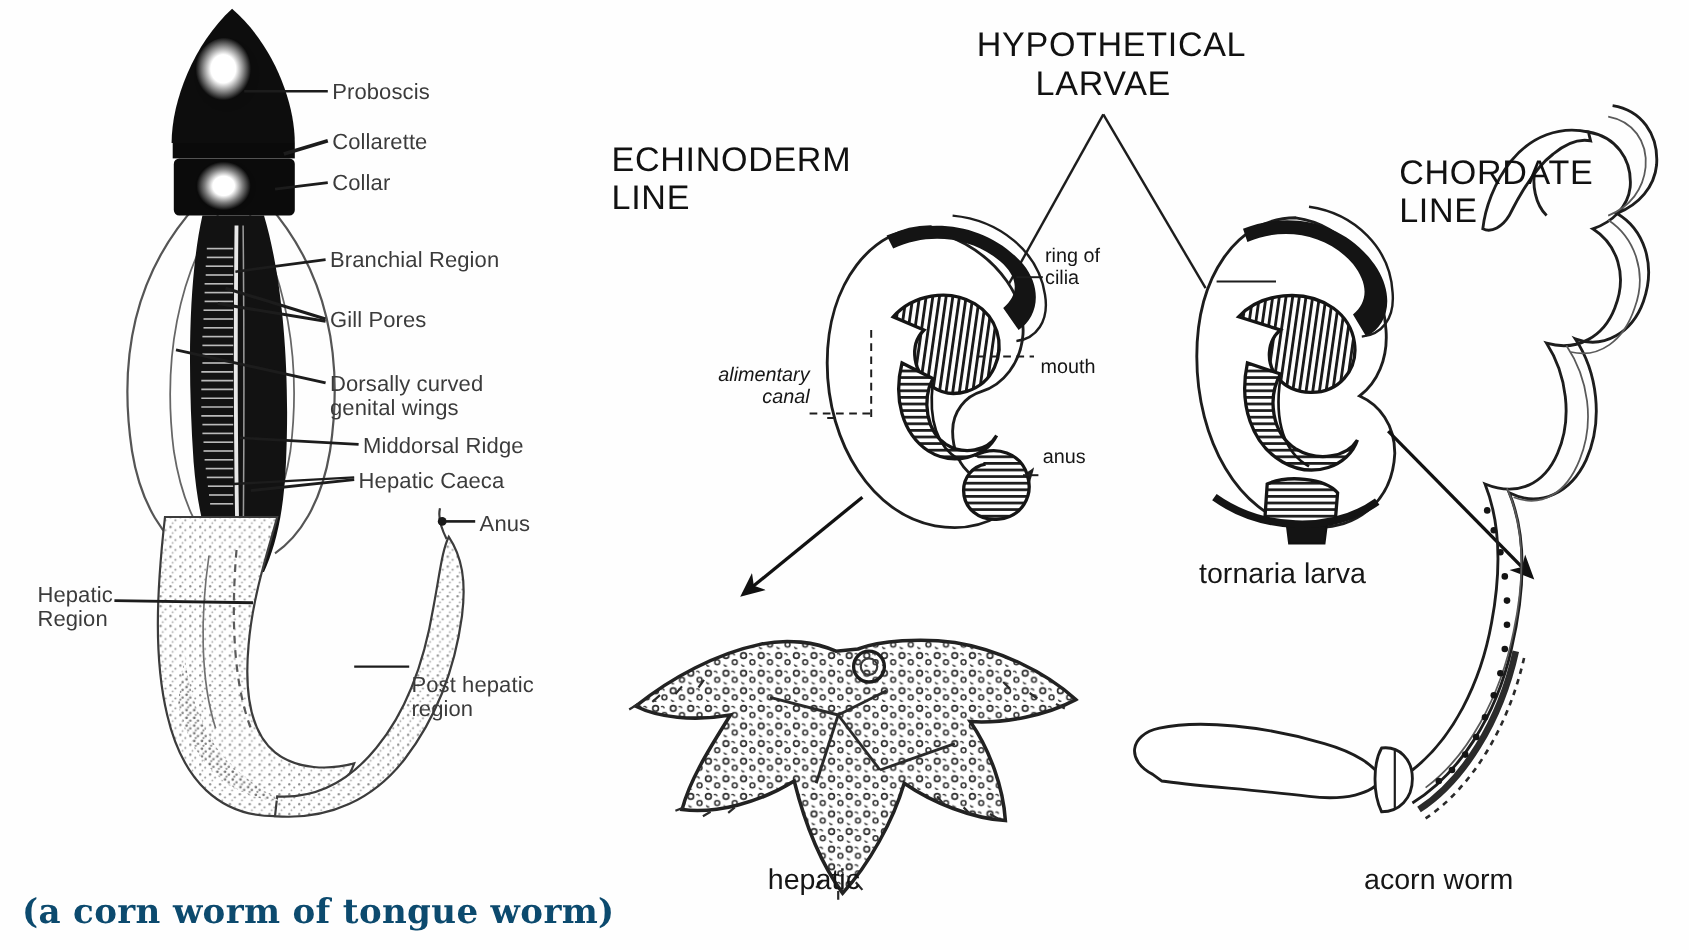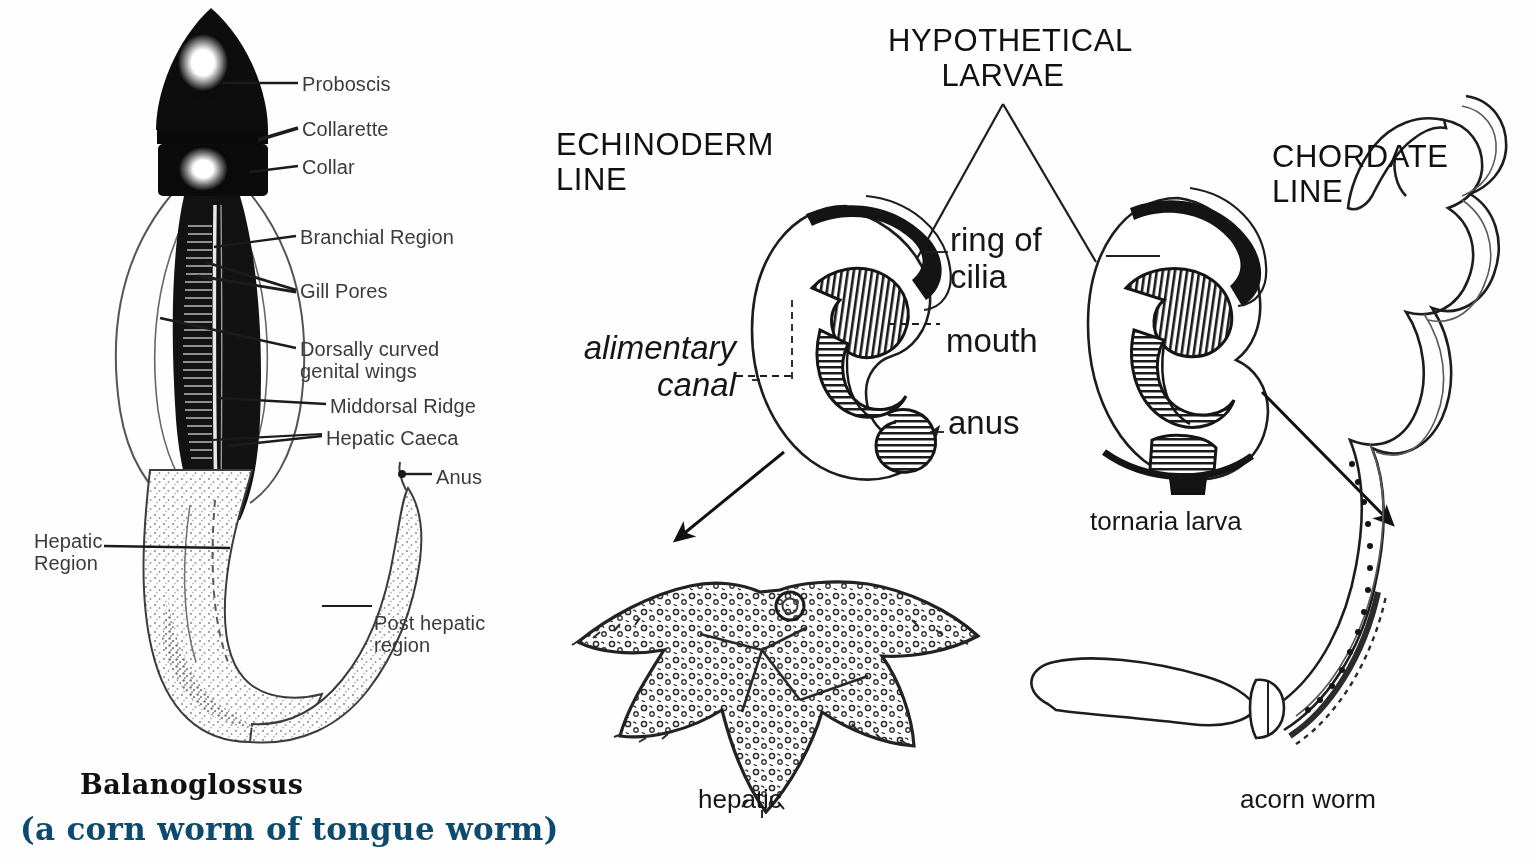--- a/index.html
+++ b/index.html
@@ -56,21 +56,21 @@
   .head-caps {
     font-family: "Liberation Sans", sans-serif;
     font-size: 31px;
     color: #111;
     letter-spacing: .6px;
     text-align: center;
   }
   
   .lbl-mid {
     font-family: "Liberation Sans", sans-serif;
-    font-size: 33px;
+    font-size: 18px;
     color: #161616;
   }
   .lbl-mid.right { text-align: right; font-style: italic; }
   
   .lbl-name {
     font-family: "Liberation Sans", sans-serif;
     font-size: 26px;
     color: #161616;
   }
 </style>
@@ -396,21 +396,20 @@
   <div class="lbl lbl-bal" style="left:300px; top:338px;">Dorsally curved
 genital wings</div>
   <div class="lbl lbl-bal" style="left:330px; top:395px;">Middorsal Ridge</div>
   <div class="lbl lbl-bal" style="left:326px; top:427px;">Hepatic Caeca</div>
   <div class="lbl lbl-bal" style="left:436px; top:466px;">Anus</div>
   <div class="lbl lbl-bal" style="left:34px; top:530px;">Hepatic
 Region</div>
   <div class="lbl lbl-bal" style="left:374px; top:612px;">Post hepatic
 region</div>
 
-  <div class="lbl cap-bal-1" style="left:80px; top:770px;">Balanoglossus</div>
   <div class="lbl cap-bal-2" style="left:20px; top:812px;">(a corn worm of tongue worm)</div>
 
   <div class="lbl head-caps" style="left:888px; top:24px; width:230px;">HYPOTHETICAL
 LARVAE</div>
   <div class="lbl head-caps" style="left:556px; top:128px; width:260px; text-align:left;">ECHINODERM
 LINE</div>
   <div class="lbl head-caps" style="left:1272px; top:128px; width:240px; text-align:left;margin-top:12px;">CHORDATE
 LINE</div>
 
   <div class="lbl lbl-mid" style="left:950px; top:222px;">ring of

